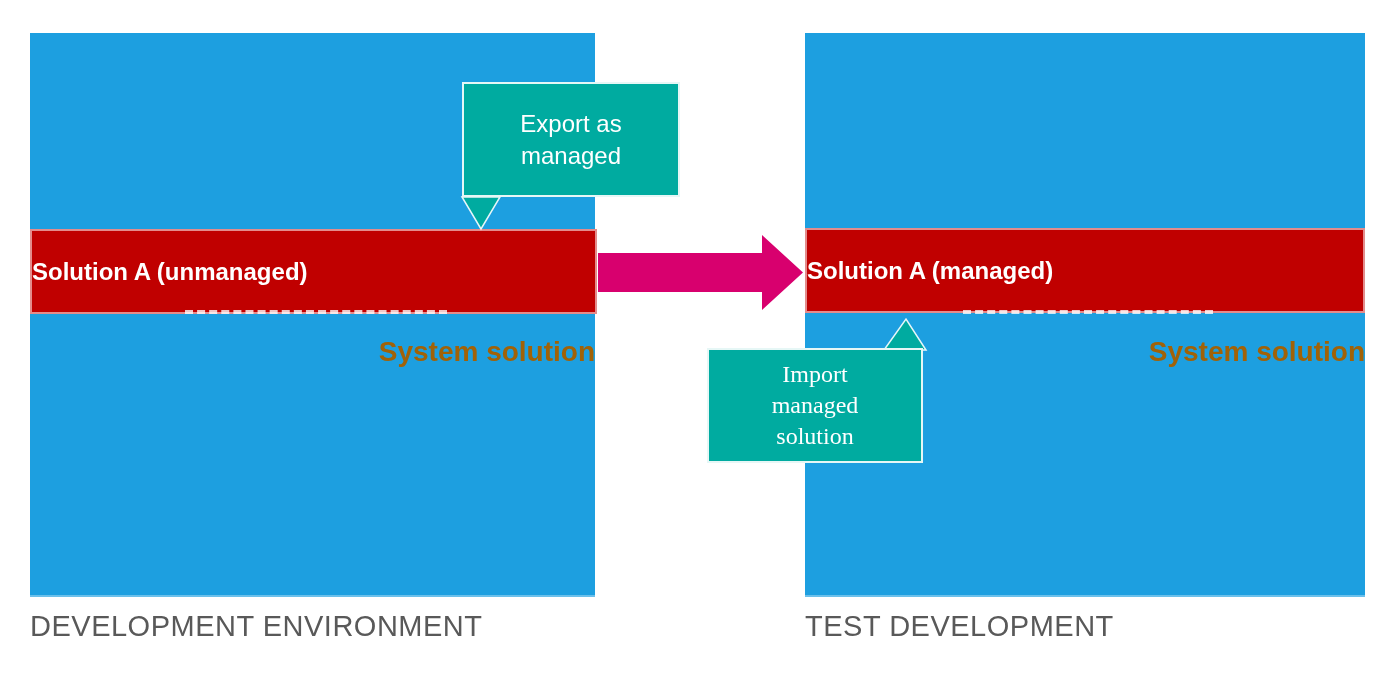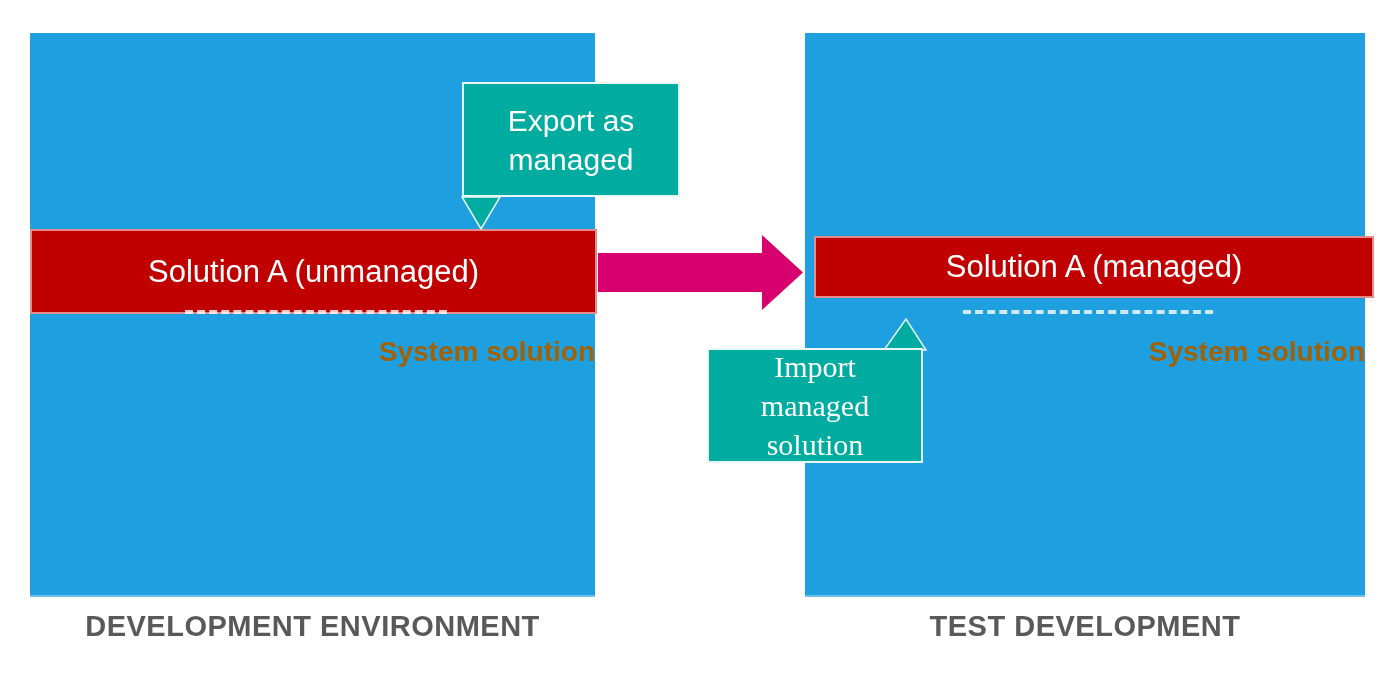--- a/index.html
+++ b/index.html
@@ -16,58 +16,58 @@
     border-bottom:2px solid rgba(255,255,255,0.35);
   }
   .bluebox.left  { left:30px;  top:33px; width:565px; height:562px; }
   .bluebox.right { left:805px; top:33px; width:560px; height:562px; }
 
   .redbar {
     position:absolute;
     background:var(--solution-red, #C00000);
     border:2px solid rgba(255,255,255,0.55);
     box-sizing:border-box;
-    display:flex; align-items:center; justify-content:center;
-    color:#ffffff; font-size:31px; font-weight:400;
+    display:flex; align-items:center; 
+    color:#ffffff; font-size:24px; font-weight:700;
   }
   .redbar.left  { left:30px;  top:229px; width:567px; height:85px; }
-  .redbar.right { left:805px; top:236px; width:560px; height:62px;margin-left:9px; }
+  .redbar.right { left:805px; top:228px; width:560px; height:85px; }
 
   .dashline {
     position:absolute;
     border-top:4px dashed rgba(255,255,255,0.78);
     height:0;
   }
   .dashline.left  { left:185px; top:310px; width:262px; }
   .dashline.right { left:963px; top:310px; width:250px; }
 
   .systext {
     position:absolute;
     color:#a16207; font-size:28px; text-align:right;font-weight:bold;
   }
   .systext.left  { left:30px;  top:336px; width:565px; }
   .systext.right { left:805px; top:336px; width:560px; }
 
   .envlabel {
     position:absolute;
     color:var(--label-gray, #595959);
-    font-size:29px; font-weight:700; letter-spacing:0.5px;
-    text-align:center;
+    font-size:29px; font-weight:400; letter-spacing:0.5px;
+    text-align:left;
   }
   .envlabel.left  { left:30px;  top:610px; width:565px; }
   .envlabel.right { left:805px; top:610px; width:560px; }
 
   .callout {
     position:absolute;
     background:var(--callout-teal, #00ABA0);
     border:2px solid rgba(255,255,255,0.9);
     box-sizing:border-box;
     display:flex; align-items:center; justify-content:center;
     text-align:center;
-    color:#ffffff; font-size:30px; line-height:1.3;
+    color:#ffffff; font-size:24px; line-height:1.3;
   }
   .callout.export { left:462px; top:82px;  width:218px; height:115px; }
   .callout.import { left:707px; top:348px; width:216px; height:115px; }
   .callout .wrap-export { display:inline-block; max-width:150px; }
   .callout .wrap-import { display:inline-block; max-width:130px;font-family:Liberation Serif, serif; }
 
   .tail-svg { position:absolute; overflow:visible; }
   .tail-svg.export { left:458px; top:196px; width:50px; height:38px; }
   .tail-svg.import { left:880px; top:315px; width:52px; height:36px; }
   .tail-shape { fill:var(--callout-teal, #00ABA0); stroke:rgba(255,255,255,0.9); stroke-width:1.5; }

